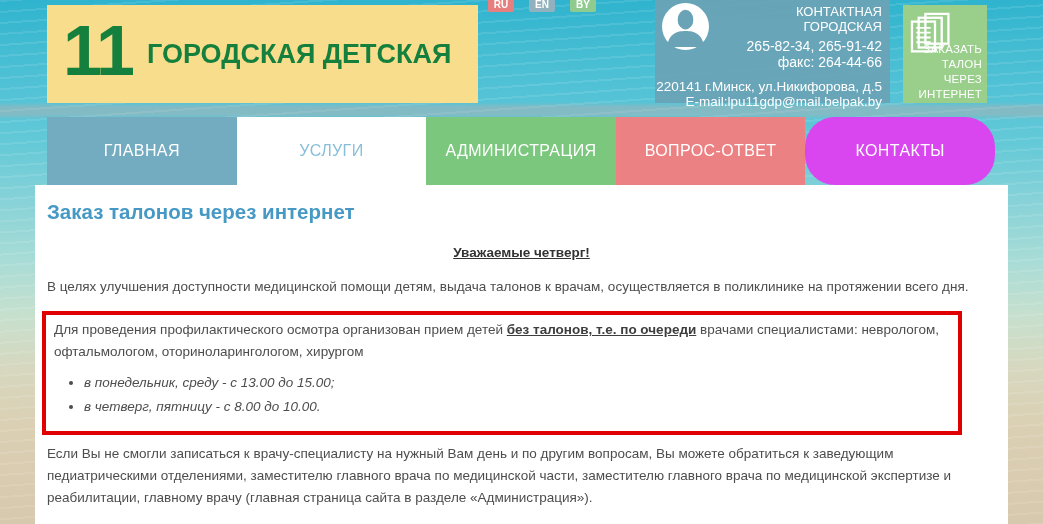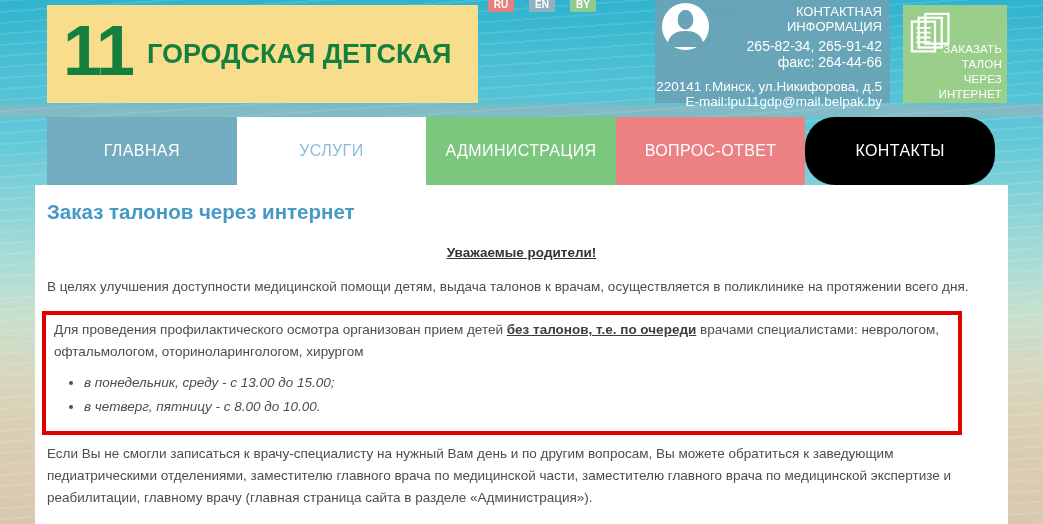--- a/index.html
+++ b/index.html
@@ -52,21 +52,21 @@
   .contact-avatar { position: absolute; left: 7px; top: 3px; width: 47px; height: 47px; }
   .contact-title {
     font-size: 13px; line-height: 1.15; width: 125px; margin-left: auto;
   }
   .contact-phones { font-size: 14px; margin-top: 3px; }
   .contact-fax { font-size: 14px; }
   .contact-address { font-size: 13.5px; margin-top: 9px; }
   .contact-email { font-size: 13.5px; }
 
   .order-box {
-    position: absolute; left: 903px; top: 5px; width: 104px; height: 98px;
+    position: absolute; left: 903px; top: 5px; width: 84px; height: 98px;
     background: #99ce8b; cursor: pointer;
   }
   .order-icon { position: absolute; left: 7px; top: 7px; width: 50px; height: 48px; }
   .order-text {
     position: absolute; right: 5px; top: 37px; text-align: right;
     color: #ffffff; font-size: 11.5px; line-height: 1.3; letter-spacing: 0.2px;
   }
 
   
   .nav {
@@ -74,21 +74,21 @@
     display: flex;
   }
   .nav-item {
     flex: 1; display: flex; align-items: center; justify-content: center;
     color: #ffffff; font-size: 16px; letter-spacing: 0.4px; cursor: pointer;
   }
   .nav-glavnaya  { background: #73abc1; }
   .nav-uslugi    { background: #ffffff; color: #88bed8; }
   .nav-admin     { background: #7cc77e; }
   .nav-vopros    { background: #eb8183; }
-  .nav-kontakty  { background: #000000; border-radius: 30px; }
+  .nav-kontakty  { background: #d946ef; border-radius: 30px; }
 
   
   .content {
     position: absolute; left: 35px; top: 185px; width: 973px; height: 339px;
     background: #ffffff; padding: 13px 12px 0 12px;
     color: #4d4d4d; font-size: 13.5px;
   }
   .page-title {
     color: #4799c5; font-size: 20.5px; font-weight: bold; margin: 2px 0 21px 0;
   }
@@ -121,21 +121,21 @@
 <div class="lang-btn lang-by">BY</div>
 
 <div class="contact-box">
   <span class="contact-avatar">
     <svg viewBox="0 0 48 48" width="47" height="47">
       <circle cx="24" cy="24" r="24" fill="#ffffff"></circle>
       <ellipse cx="24" cy="17" rx="8" ry="10" fill="#6aa3b6"></ellipse>
       <path d="M5 45 C7 31 15 28.5 24 28.5 C33 28.5 41 31 43 45 Z" fill="#6aa3b6"></path>
     </svg>
   </span>
-  <div class="contact-title">КОНТАКТНАЯ ИНФОРМАЦИЯ</div>
+  <div class="contact-title">КОНТАКТНАЯ ГОРОДСКАЯ</div>
   <div class="contact-phones">265-82-34, 265-91-42</div>
   <div class="contact-fax">факс: 264-44-66</div>
   <div class="contact-address">220141 г.Минск, ул.Никифорова, д.5</div>
   <div class="contact-email">E-mail:lpu11gdp@mail.belpak.by</div>
 </div>
 
 <div class="order-box">
   <span class="order-icon">
     <svg viewBox="0 0 52 50" width="50" height="48" fill="none" stroke="#ffffff" stroke-width="2.4">
       <rect x="16" y="2" width="24" height="31"></rect>
@@ -155,21 +155,21 @@
 <div class="nav">
   <div class="nav-item nav-glavnaya">ГЛАВНАЯ</div>
   <div class="nav-item nav-uslugi">УСЛУГИ</div>
   <div class="nav-item nav-admin">АДМИНИСТРАЦИЯ</div>
   <div class="nav-item nav-vopros">ВОПРОС-ОТВЕТ</div>
   <div class="nav-item nav-kontakty">КОНТАКТЫ</div>
 </div>
 
 <div class="content">
   <div class="page-title">Заказ талонов через интернет</div>
-  <div class="greeting">Уважаемые родители!</div>
+  <div class="greeting">Уважаемые четверг!</div>
   <div class="para">В целях улучшения доступности медицинской помощи детям, выдача талонов к врачам, осуществляется  в поликлинике на протяжении всего дня.</div>
 
   <div class="notice-box">
     <div class="notice-text"><span>Для  проведения профилактического  осмотра организован прием детей </span><span class="notice-emph">без талонов, т.е. по очереди</span><span> врачами специалистами:  неврологом, офтальмологом, оториноларингологом, хирургом</span></div>
     <ul class="notice-list">
       <li>в  понедельник, среду - с 13.00 до 15.00;</li>
       <li>в четверг, пятницу - с 8.00 до 10.00.</li>
     </ul>
   </div>
 

